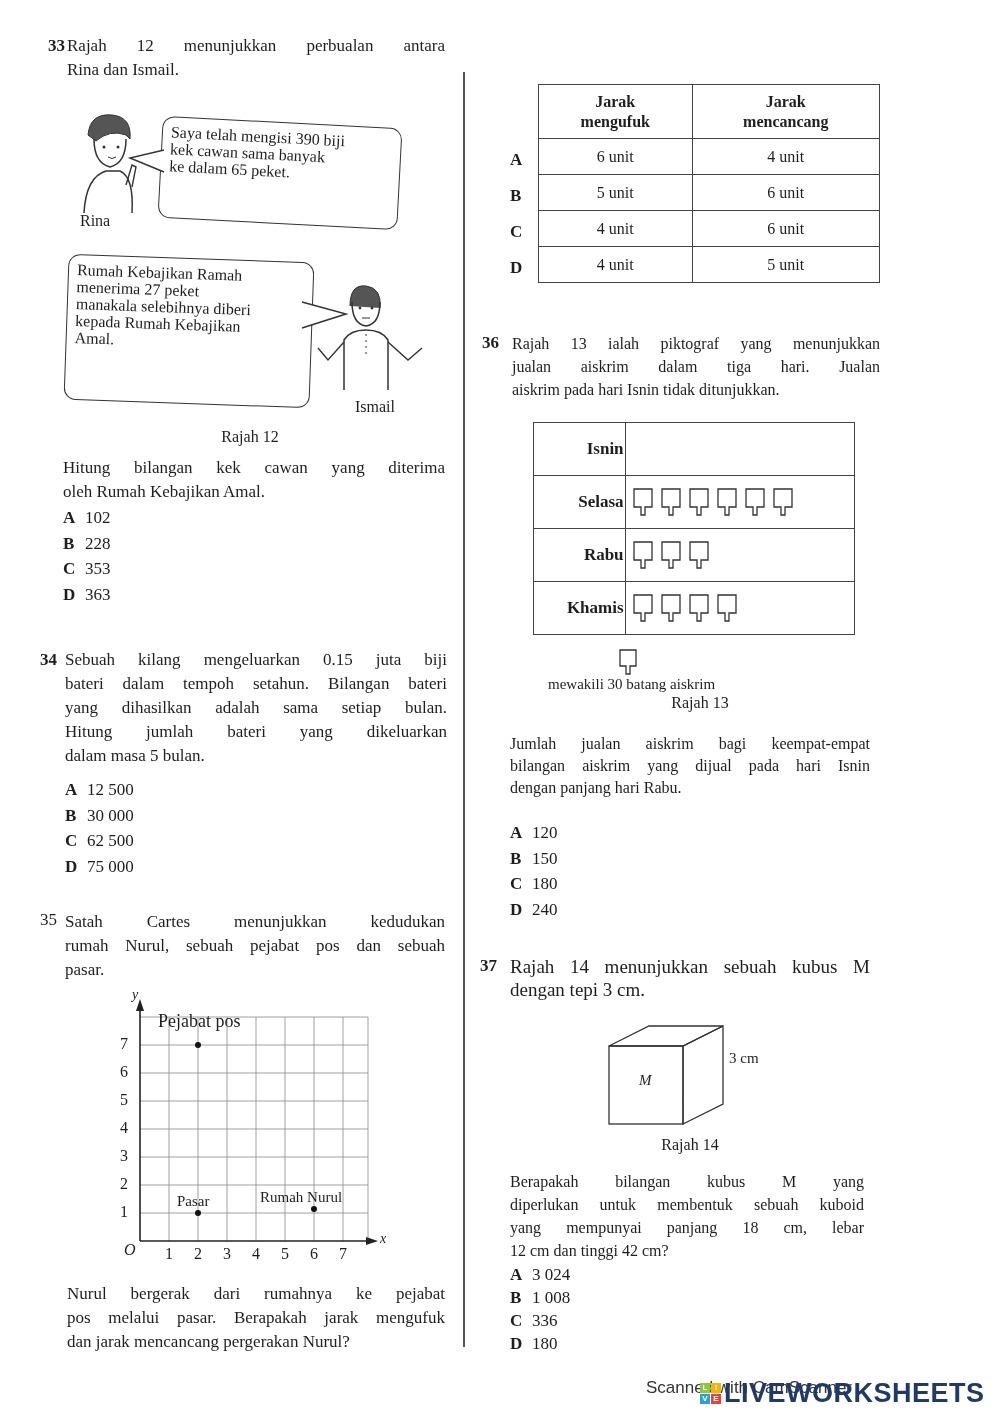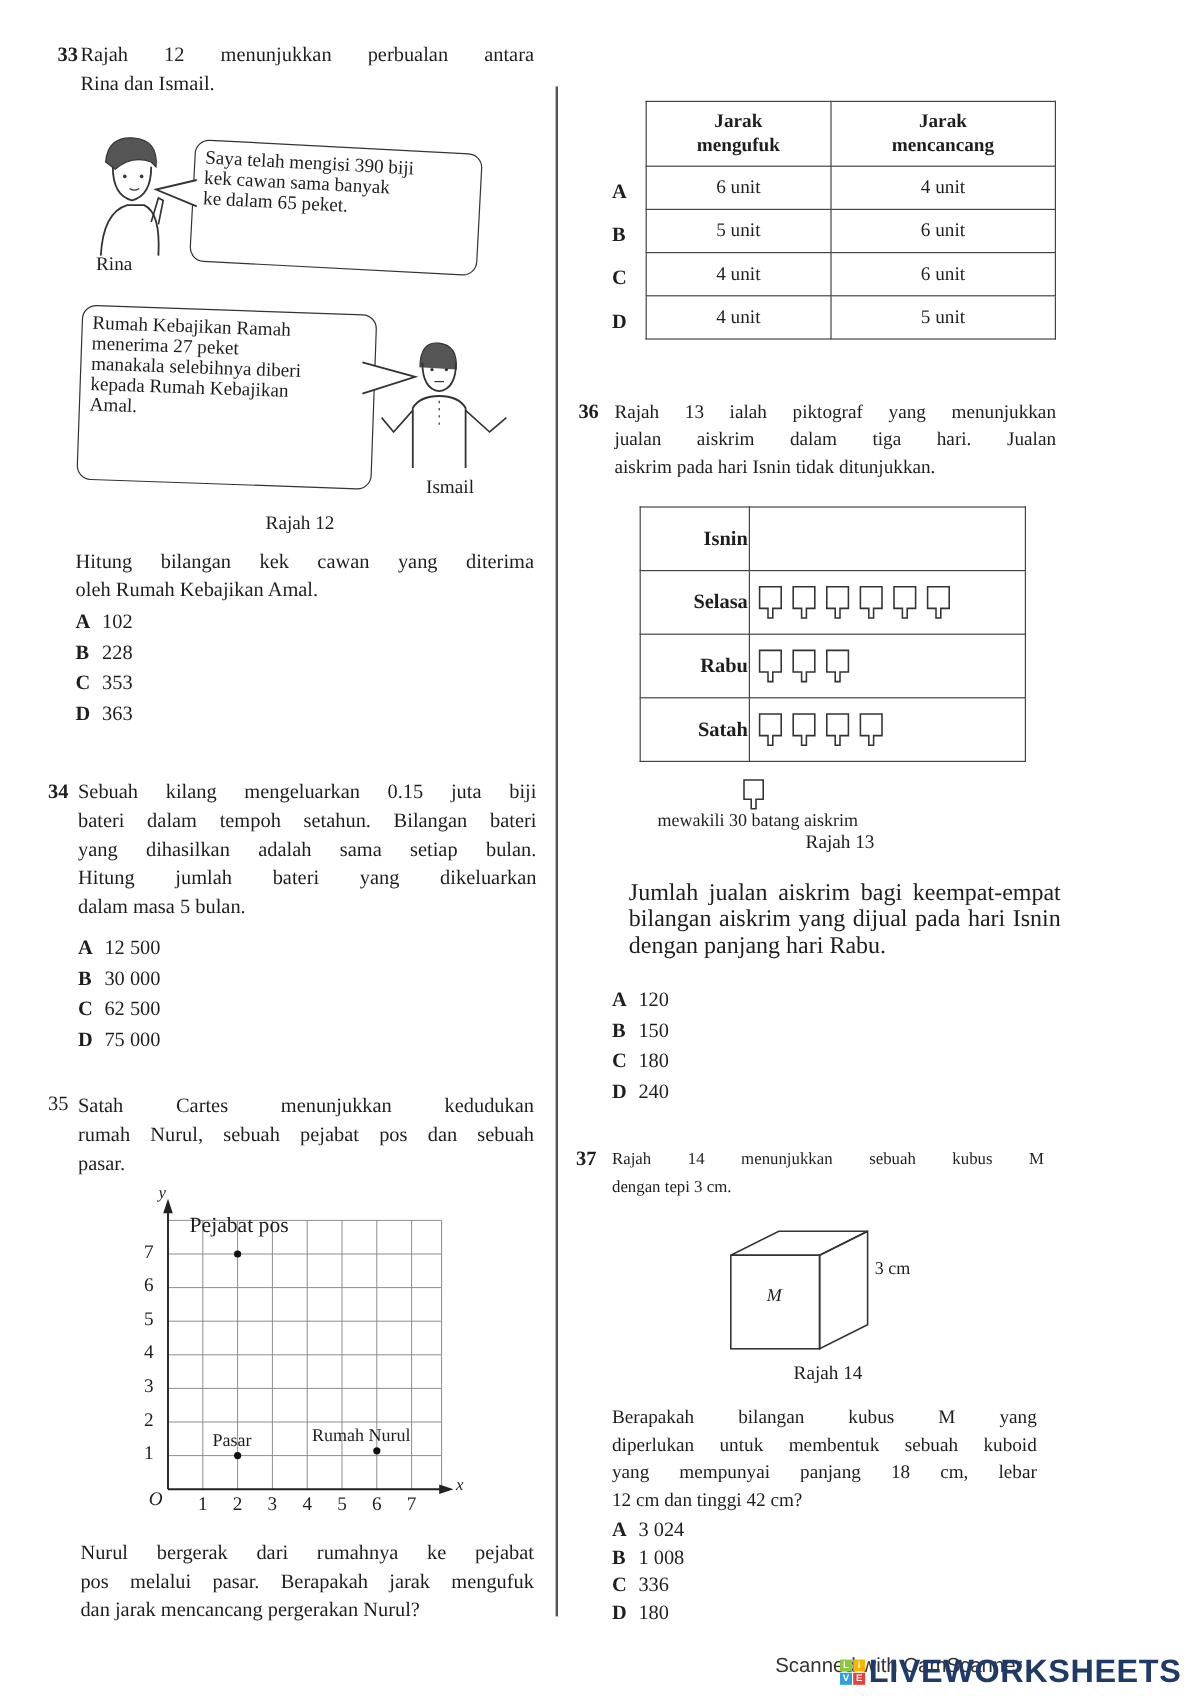--- a/index.html
+++ b/index.html
@@ -248,21 +248,21 @@
           <td class="day">Rabu</td>
           <td class="icons"><svg width="22" height="30" class="pop">
               <path d="M2 2 H20 V20 H13 V28 H9 V20 H2 Z" fill="none" stroke="#333" stroke-width="1.3"></path>
             </svg><svg width="22" height="30" class="pop">
               <path d="M2 2 H20 V20 H13 V28 H9 V20 H2 Z" fill="none" stroke="#333" stroke-width="1.3"></path>
             </svg><svg width="22" height="30" class="pop">
               <path d="M2 2 H20 V20 H13 V28 H9 V20 H2 Z" fill="none" stroke="#333" stroke-width="1.3"></path>
             </svg></td>
         </tr>
     <tr>
-          <td class="day">Satah</td>
+          <td class="day">Khamis</td>
           <td class="icons"><svg width="22" height="30" class="pop">
               <path d="M2 2 H20 V20 H13 V28 H9 V20 H2 Z" fill="none" stroke="#333" stroke-width="1.3"></path>
             </svg><svg width="22" height="30" class="pop">
               <path d="M2 2 H20 V20 H13 V28 H9 V20 H2 Z" fill="none" stroke="#333" stroke-width="1.3"></path>
             </svg><svg width="22" height="30" class="pop">
               <path d="M2 2 H20 V20 H13 V28 H9 V20 H2 Z" fill="none" stroke="#333" stroke-width="1.3"></path>
             </svg><svg width="22" height="30" class="pop">
               <path d="M2 2 H20 V20 H13 V28 H9 V20 H2 Z" fill="none" stroke="#333" stroke-width="1.3"></path>
             </svg></td>
         </tr>
@@ -271,36 +271,36 @@
 
   <div class="abs" style="left:540px;top:648px;display:flex;align-items:center;flex-direction:column;">
     <svg width="20" height="28">
         <path d="M2 2 H18 V18 H12 V26 H8 V18 H2 Z" fill="none" stroke="#333" stroke-width="1.3"></path>
       </svg>
     <span style="margin-left:8px;font-size:15px;">mewakili 30 batang aiskrim</span>
   </div>
 
   <div class="abs caption" style="left:650px;top:694px;width:100px;">Rajah 13</div>
 
-  <div class="abs txt" style="left:510px;top:733px;width:360px;font-size:20px;line-height:22px;margin-left:14px;">
+  <div class="abs txt" style="left:510px;top:733px;width:360px;font-size:16px;line-height:22px;">
     <div class="just">Jumlah jualan aiskrim bagi keempat-empat</div>
     <div class="just">bilangan aiskrim yang dijual pada hari Isnin</div>
     <div>dengan panjang hari Rabu.</div>
   </div>
   <div class="abs opt" style="left:510px;top:820px;">
     <div><b>A</b><span>120</span></div>
     <div><b>B</b><span>150</span></div>
     <div><b>C</b><span>180</span></div>
     <div><b>D</b><span>240</span></div>
   </div>
 </div>
 
 <div>
   <span class="abs qnum" style="left:480px;top:956px;">37</span>
-  <div class="abs txt" style="left:510px;top:955px;width:360px;font-size:14px;line-height:23px;">
+  <div class="abs txt" style="left:510px;top:955px;width:360px;font-size:19px;line-height:23px;">
     <div class="just">Rajah 14 menunjukkan sebuah kubus M</div>
     <div>dengan tepi 3 cm.</div>
   </div>
 
   <div class="abs" style="left:605px;top:1020px;width:180px;height:110px;">
     <svg width="180" height="110">
       <path d="M4 26 L44 6 L118 6 L78 26 Z" fill="none" stroke="#333" stroke-width="1.3"></path>
       <path d="M78 26 L118 6 L118 84 L78 104 Z" fill="none" stroke="#333" stroke-width="1.3"></path>
       <rect x="4" y="26" width="74" height="78" fill="none" stroke="#333" stroke-width="1.3"></rect>
     </svg>

